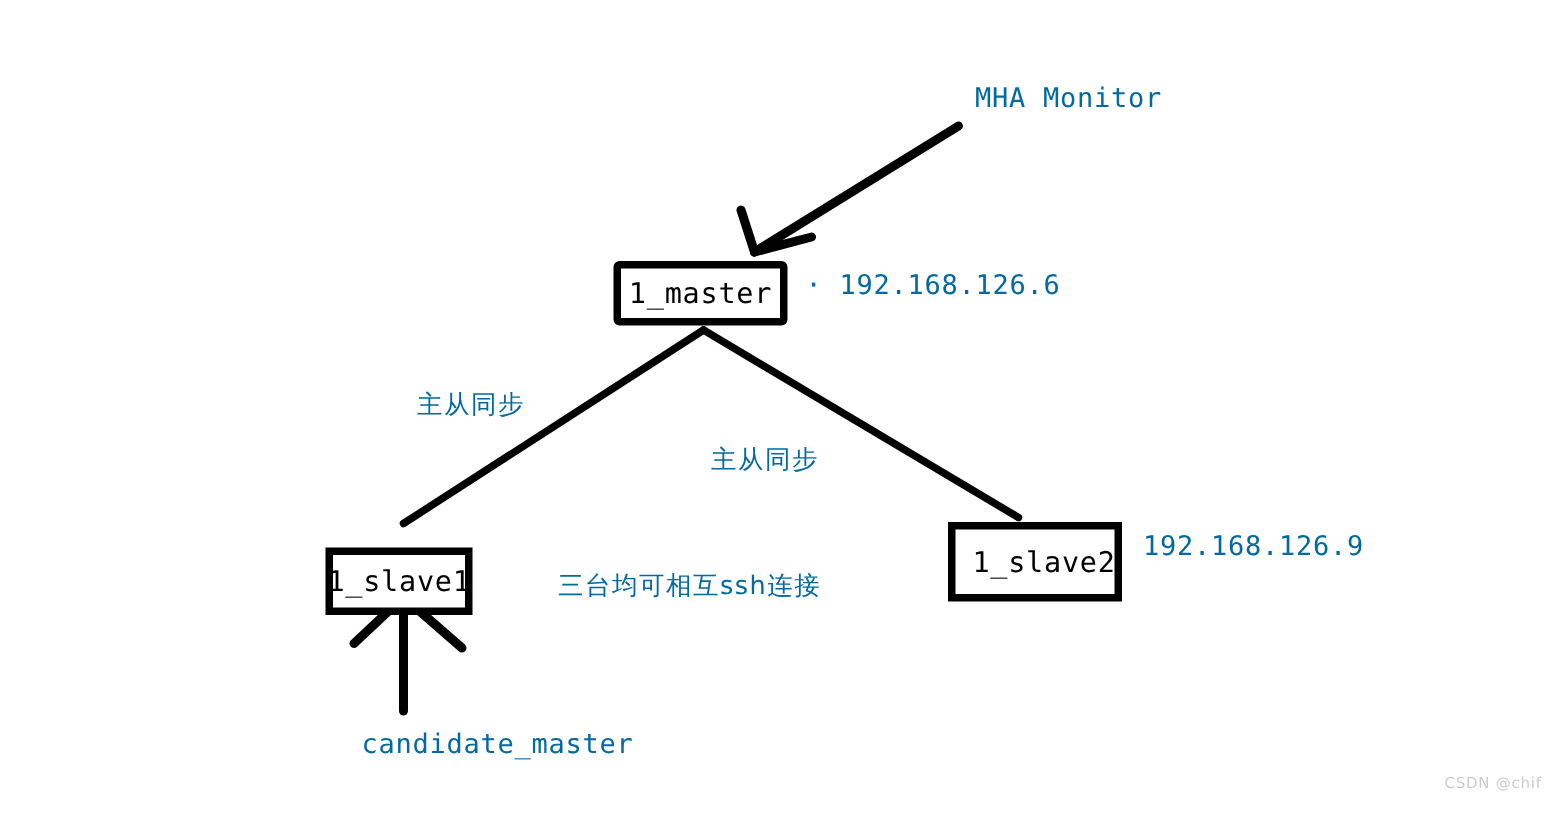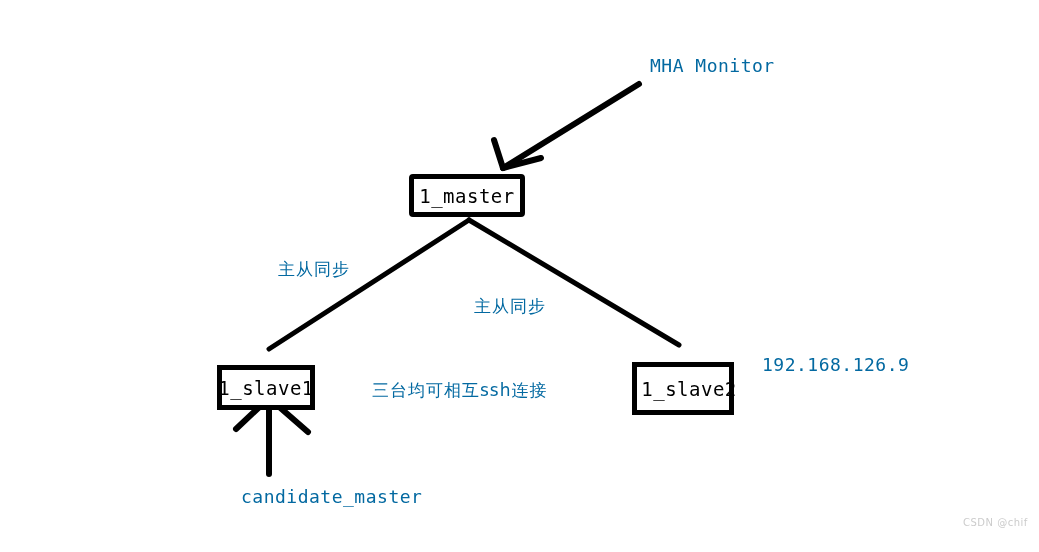--- a/index.html
+++ b/index.html
@@ -48,22 +48,22 @@
     border-radius: 4px;
   }
   #node-slave1 {
     left: 217px;
     top: 365px;
     width: 98px;
     height: 45px;
   }
   #node-slave2 {
     left: 632px;
-    top: 362px;
-    width: 102px;
+    top: 348px;
+    width: 116px;
     height: 53px;
     padding-left: 12px;
   }
   .label {
     position: absolute;
     color: #0369a1;
     white-space: nowrap;
     font-family: "DejaVu Sans Mono", "Liberation Mono", monospace;
     font-size: 18px;
     letter-spacing: 0.5px;
@@ -121,20 +121,21 @@
   </svg>
 
   <div class="node" id="node-master">1_master</div>
 
   <div class="node" id="node-slave1">1_slave1</div>
 
   <div class="node" id="node-slave2">1_slave2</div>
 
   <div class="label" id="label-mha-monitor">MHA Monitor</div>
 
+  <div class="label" id="label-ip-master">· 192.168.126.6</div>
 
 
   <div class="label" id="label-ip-slave2">192.168.126.9</div>
 
   <div class="label label-cn" id="label-sync-left">主从同步</div>
 
   <div class="label label-cn" id="label-sync-right">主从同步</div>
 
   <div class="label" id="label-candidate">candidate_master</div>
 

